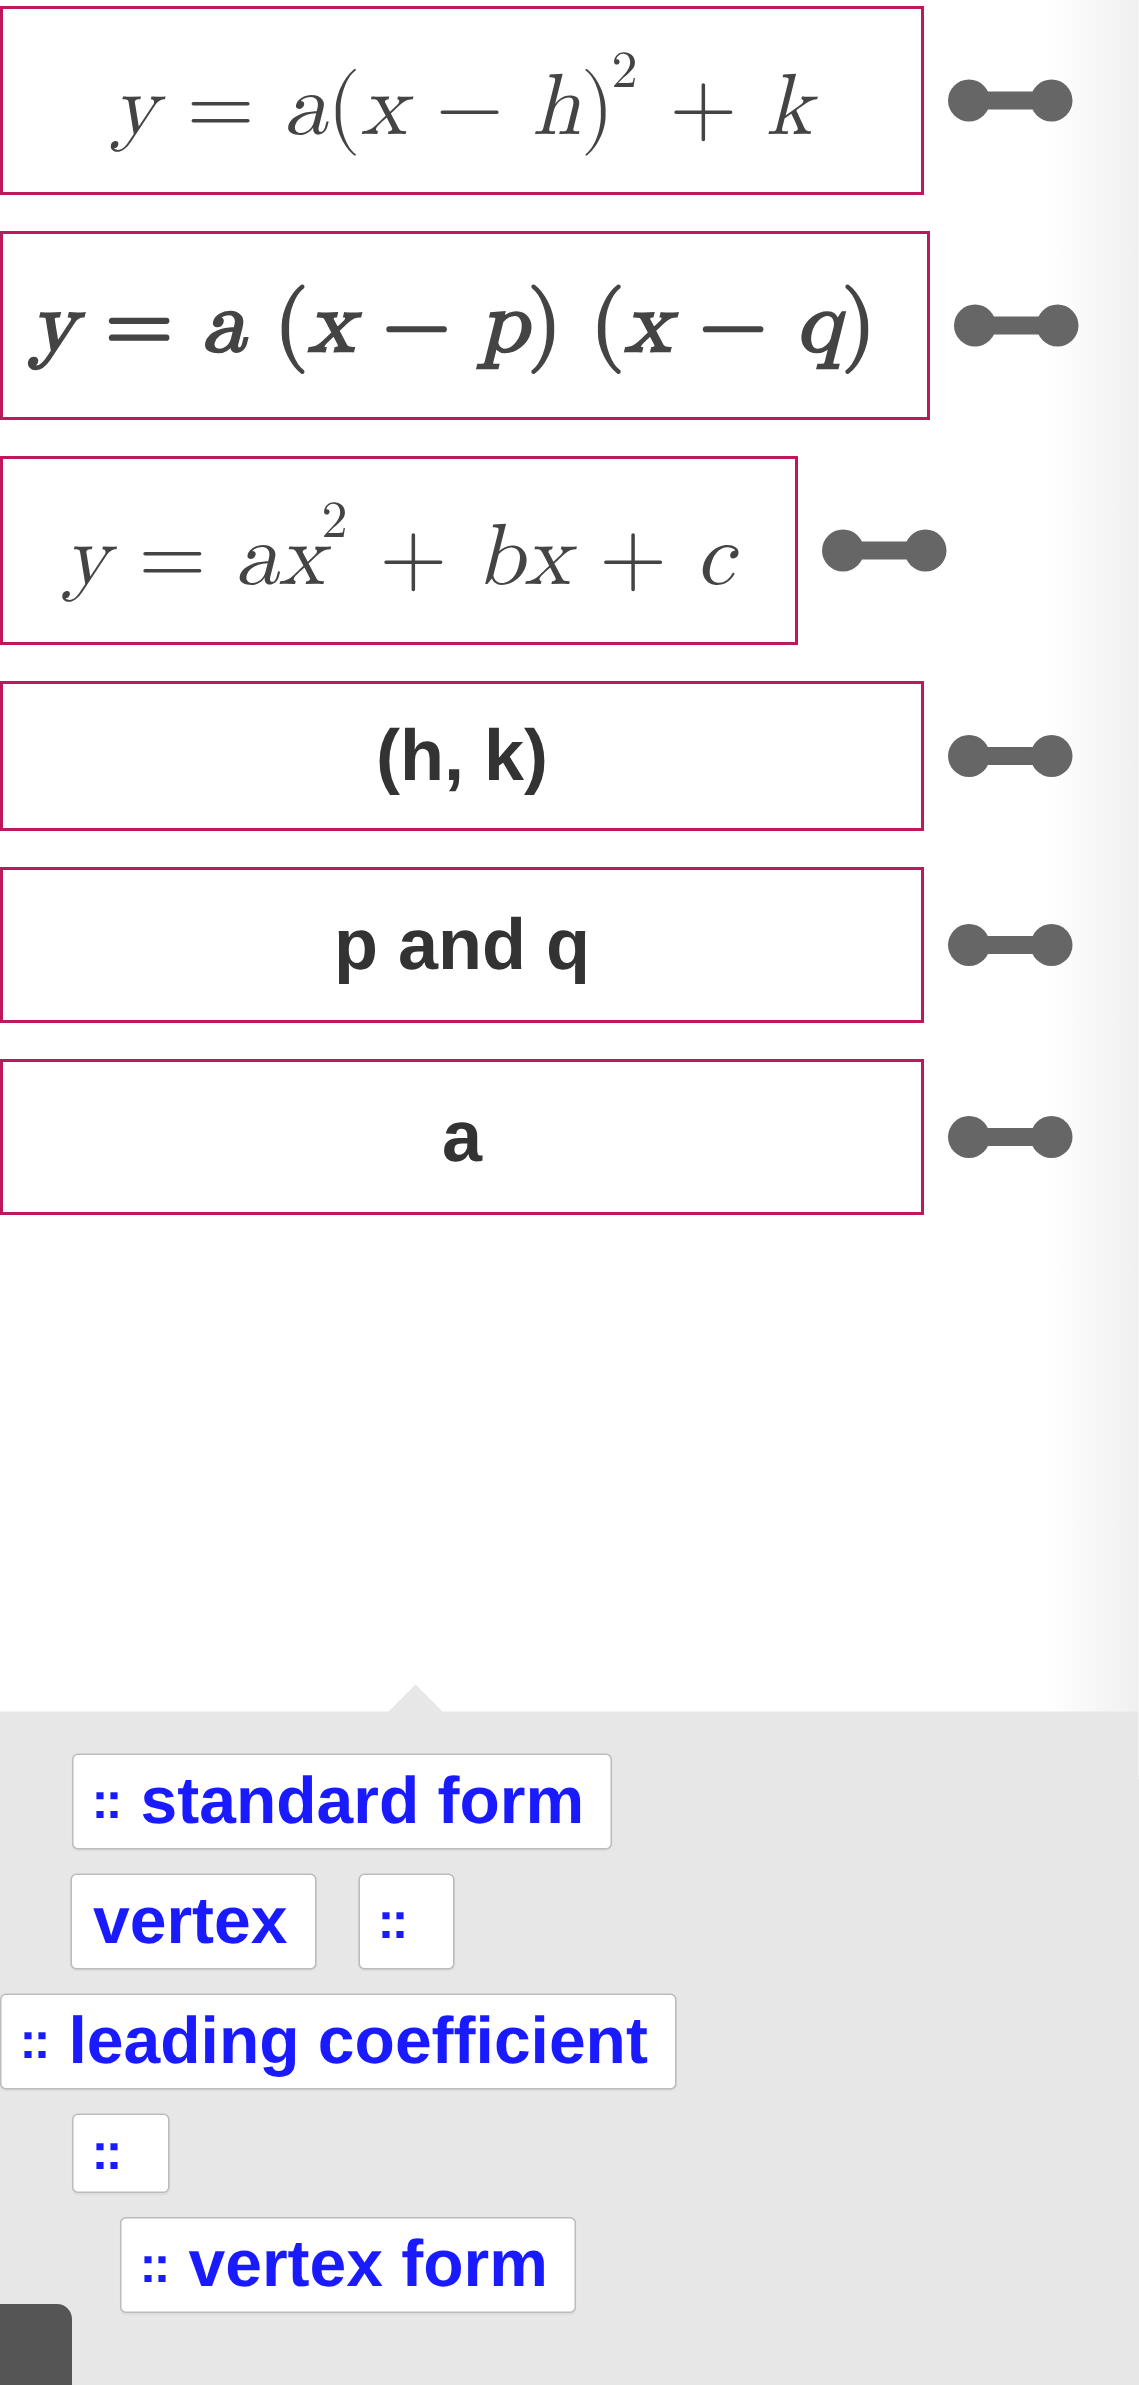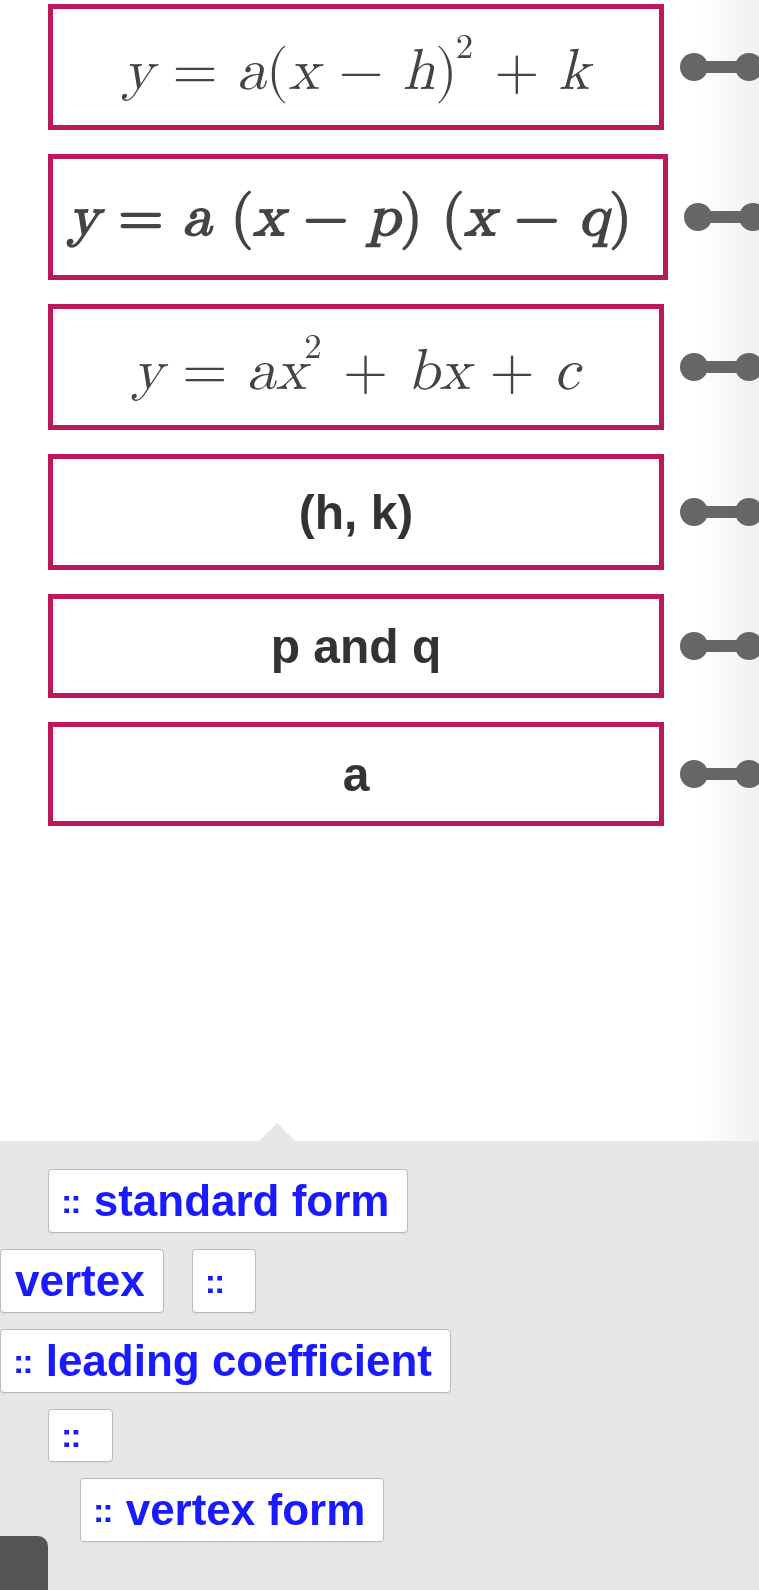--- a/index.html
+++ b/index.html
@@ -16,27 +16,26 @@
     background: linear-gradient(to right, #ffffff 0%, #ffffff 92%, #f0f0f0 100%);
   }
   .drop-row {
     position: relative;
     display: flex;
     align-items: center;
     margin-bottom: 24px;
   }
   .drop-target {
     flex: 0 0 auto;
-    border: 5px solid #be185d;
+    border: 2px solid #be185d;
     background: #fff;
     display: flex;
     align-items: center;
     justify-content: center;
     box-sizing: border-box;
-    margin-left: 48px;
   }
   .connector {
     display: flex;
     align-items: center;
     flex: 0 0 auto;
   }
   .connector svg { display: block; }
   .connector circle { fill: #666; }
   .connector rect   { fill: #666; }
 
@@ -150,36 +149,36 @@
     <div class="connector">
       <svg width="110" height="40">
           <circle cx="30" cy="20" r="14"></circle>
           <rect x="30" y="14" width="50" height="12"></rect>
           <circle cx="85" cy="20" r="14"></circle>
         </svg>
     </div>
   </div>
 
   <div class="drop-row">
-    <div class="drop-target" style="width:616px;height:126px;">
+    <div class="drop-target" style="width:532px;height:126px;">
       <span class="math">
         y <span class="up">=</span> ax<sup>2</sup> <span class="up">+</span> bx <span class="up">+</span> c
       </span>
     </div>
     <div class="connector">
       <svg width="110" height="40">
           <circle cx="30" cy="20" r="14"></circle>
           <rect x="30" y="14" width="50" height="12"></rect>
           <circle cx="85" cy="20" r="14"></circle>
         </svg>
     </div>
   </div>
 
   <div class="drop-row">
-    <div class="drop-target" style="width:616px;height:116px;">
+    <div class="drop-target" style="width:616px;height:100px;">
       <span class="plain">(h, k)</span>
     </div>
     <div class="connector">
       <svg width="110" height="40">
           <circle cx="30" cy="20" r="14"></circle>
           <rect x="30" y="14" width="50" height="12"></rect>
           <circle cx="85" cy="20" r="14"></circle>
         </svg>
     </div>
   </div>
@@ -214,21 +213,21 @@
 <div class="pool">
   <div class="pool-arrow"></div>
 
   <div class="pool-line" style="padding-left:48px;">
     <div class="chip">
       <span class="grip">::</span>
       <span>standard form</span>
     </div>
   </div>
 
-  <div class="pool-line" style="padding-left:0;">
+  <div class="pool-line" style="padding-left:0;margin-left:47px;">
     <div class="chip chip-plain" style="margin-left:0;">
       <span>vertex</span>
     </div>
     <div class="chip">
       <span class="grip">::</span>
     </div>
   </div>
 
   <div class="pool-line" style="padding-left:0;">
     <div class="chip" style="margin-left:0;">

